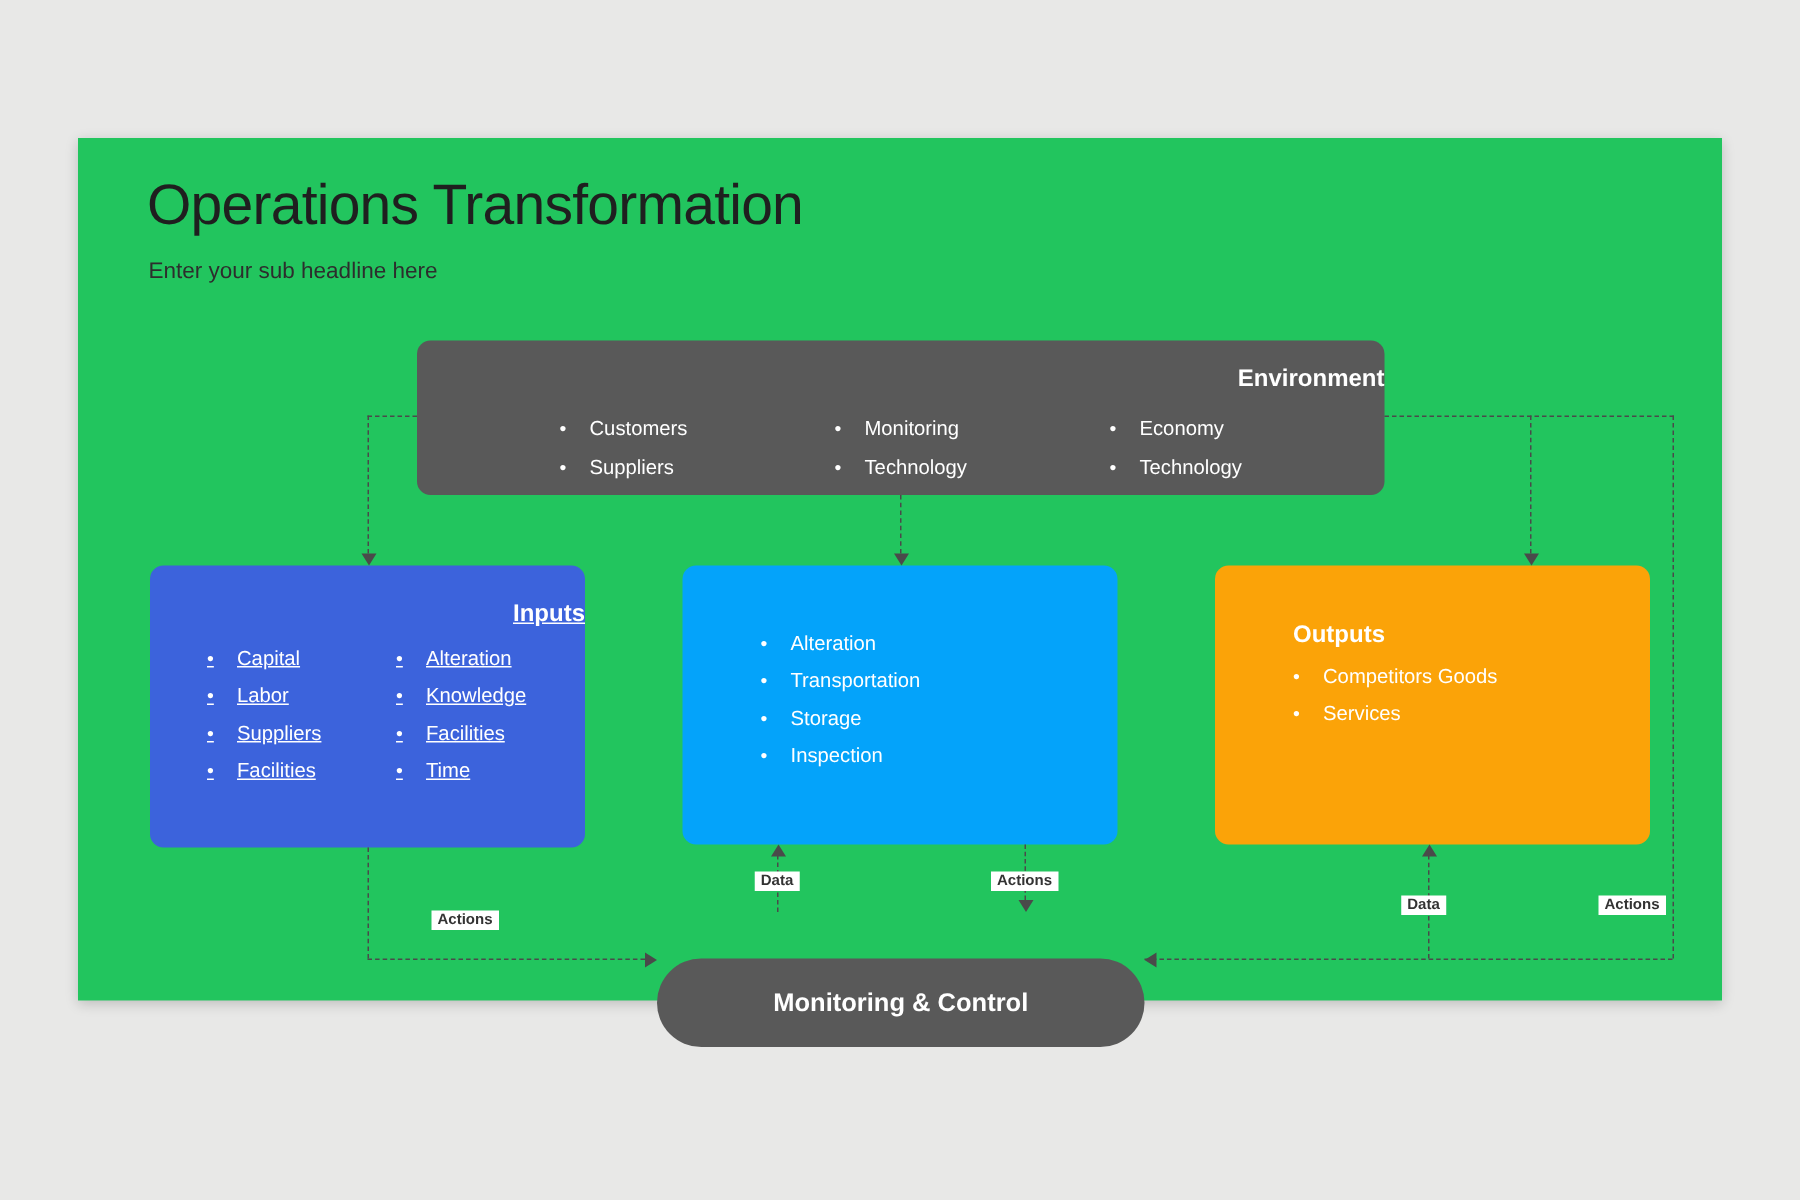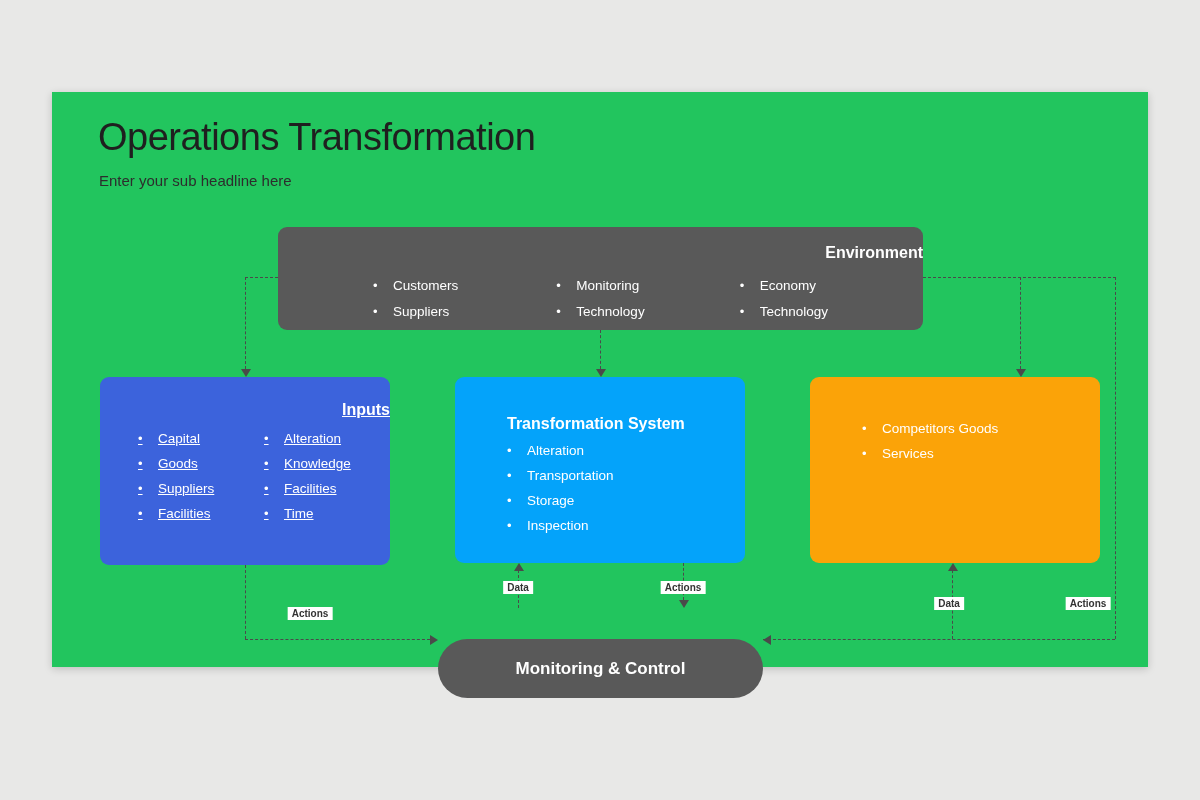--- a/index.html
+++ b/index.html
@@ -119,21 +119,21 @@
   <div class="box box-inputs">
     <div class="box-title centered">Inputs</div>
     <div class="cols inputs-cols">
       <ul class="inputs-col">
         <li class="bi">
             <span class="dot">•</span>
             <span class="t">Capital</span>
           </li>
         <li class="bi">
             <span class="dot">•</span>
-            <span class="t">Goods</span>
+            <span class="t">Labor</span>
           </li>
         <li class="bi">
             <span class="dot">•</span>
             <span class="t">Suppliers</span>
           </li>
         <li class="bi">
             <span class="dot">•</span>
             <span class="t">Facilities</span>
           </li>
       </ul>
@@ -152,21 +152,20 @@
           </li>
         <li class="bi">
             <span class="dot">•</span>
             <span class="t">Time</span>
           </li>
       </ul>
     </div>
   </div>
 
   <div class="box box-transform">
-    <div class="box-title lefted">Transformation System</div>
     <ul class="plain-list">
       <li class="bi">
           <span class="dot">•</span>
           <span class="t">Alteration</span>
         </li>
       <li class="bi">
           <span class="dot">•</span>
           <span class="t">Transportation</span>
         </li>
       <li class="bi">
@@ -174,20 +173,21 @@
           <span class="t">Storage</span>
         </li>
       <li class="bi">
           <span class="dot">•</span>
           <span class="t">Inspection</span>
         </li>
     </ul>
   </div>
 
   <div class="box box-outputs">
+    <div class="box-title lefted">Outputs</div>
     <ul class="plain-list">
       <li class="bi">
           <span class="dot">•</span>
           <span class="t wrap">Competitors Goods</span>
         </li>
       <li class="bi">
           <span class="dot">•</span>
           <span class="t">Services</span>
         </li>
     </ul>

